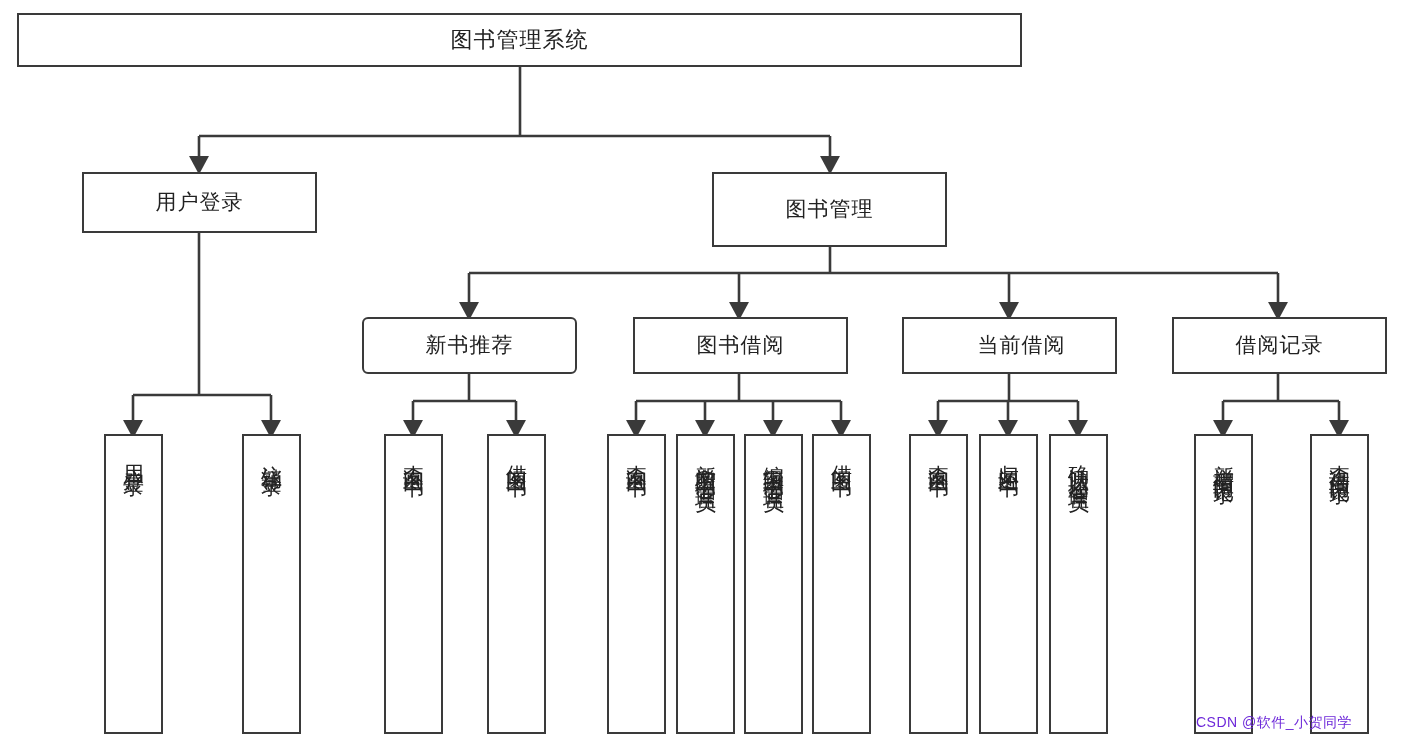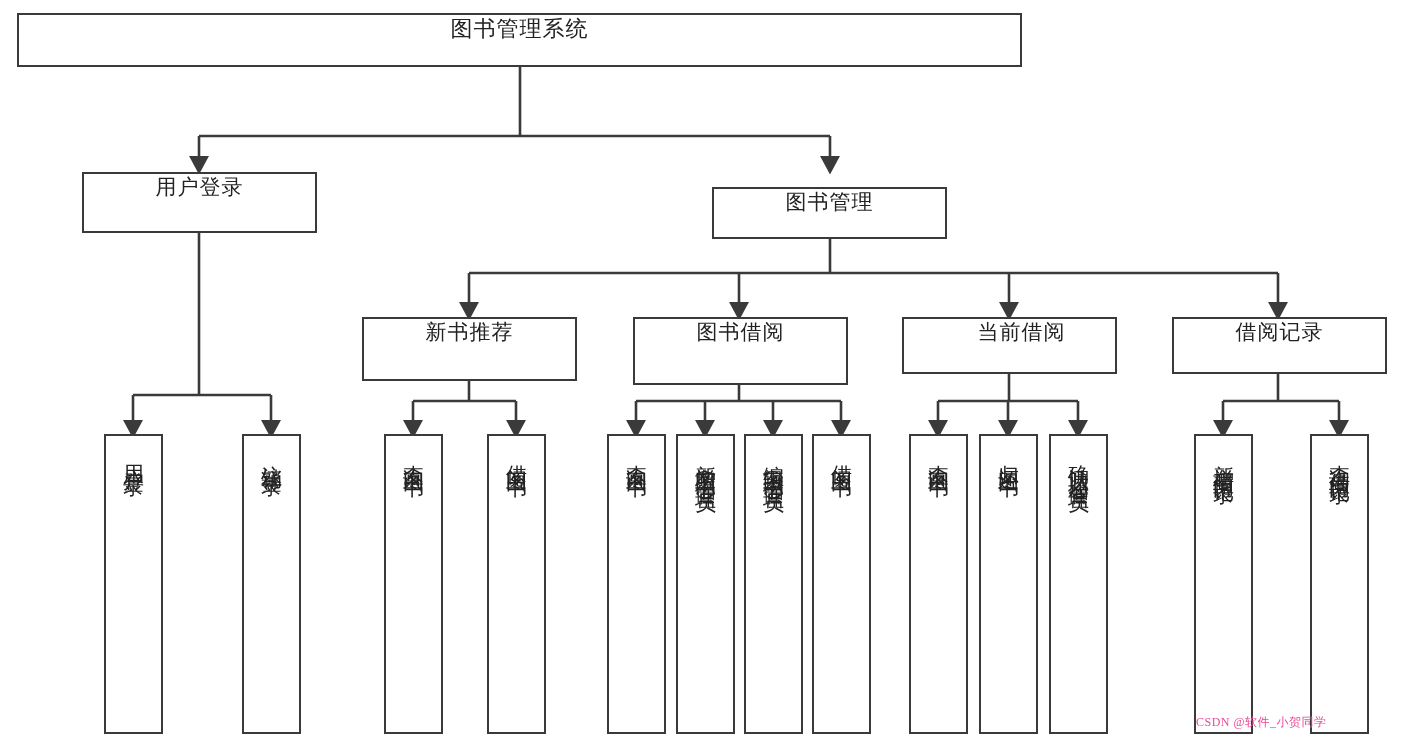--- a/index.html
+++ b/index.html
@@ -25,21 +25,21 @@
     width: 1405px;
     height: 747px;
     pointer-events: none;
   }
   .node {
     position: absolute;
     box-sizing: border-box;
     background: #ffffff;
     border: 2px solid #3a3a3a;
     display: flex;
-    align-items: flex-start;
+    align-items: center;
     justify-content: center;
     color: #222222;
   }
   .node-label {
     display: block;
     text-align: center;
     line-height: 1.25;
     white-space: nowrap;
   }
   
@@ -58,25 +58,24 @@
   .node.vert .node-label {
     writing-mode: vertical-rl;
     text-orientation: upright;
     font-size: 21px;
     line-height: 1.05;
     letter-spacing: 4px;
     white-space: nowrap;
   }
   .watermark {
     position: absolute;
-    font-size: 12px;
-    color: #ec4899;
+    font-size: 14px;
+    color: #6d28d9;
     white-space: nowrap;
     letter-spacing: 0.5px;
-    font-family: Liberation Serif, serif;
   }
 </style>
 </head>
 <body>
 
 <div id="diagram-root">
 
   <svg id="connector-layer" viewBox="0 0 1405 747" width="1405" height="747" xmlns="http://www.w3.org/2000/svg">
     <defs>
       <marker id="arrowhead" markerWidth="9" markerHeight="9" refX="3.2" refY="4.5" orient="auto" markerUnits="strokeWidth">
@@ -143,29 +142,29 @@
   </svg>
 
   <div class="node horiz root" style="left:17px; top:13px; width:1005px; height:54px;">
     <span class="node-label">图书管理系统</span>
   </div>
 
   <div class="node horiz" style="left:82px; top:172px; width:235px; height:61px;">
     <span class="node-label">用户登录</span>
   </div>
 
-  <div class="node horiz" style="left:712px; top:187px; width:235px; height:52px;">
+  <div class="node horiz" style="left:712px; top:172px; width:235px; height:75px;">
     <span class="node-label">图书管理</span>
   </div>
 
-  <div class="node horiz" style="left:362px; top:317px; width:215px; height:64px;">
+  <div class="node horiz" style="left:362px; top:317px; width:215px; height:57px;border-radius:6px;">
     <span class="node-label">新书推荐</span>
   </div>
 
-  <div class="node horiz" style="left:633px; top:317px; width:215px; height:68px;">
+  <div class="node horiz" style="left:633px; top:317px; width:215px; height:57px;">
     <span class="node-label">图书借阅</span>
   </div>
 
   <div class="node horiz" style="left:902px; top:317px; width:215px; height:57px;padding-left:24px;">
     <span class="node-label">当前借阅</span>
   </div>
 
   <div class="node horiz" style="left:1172px; top:317px; width:215px; height:57px;font-family:Liberation Serif, serif;">
     <span class="node-label">借阅记录</span>
   </div>

